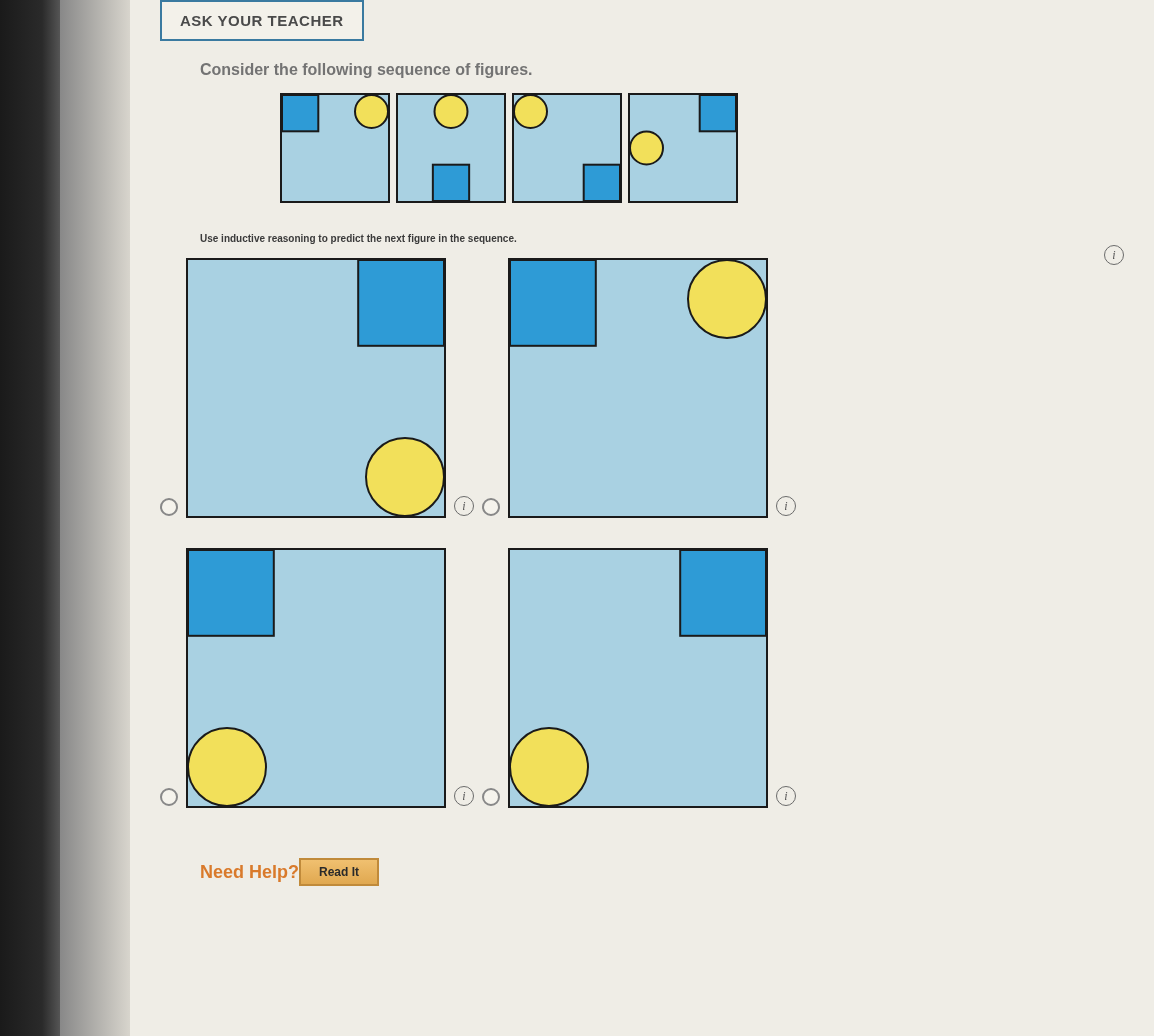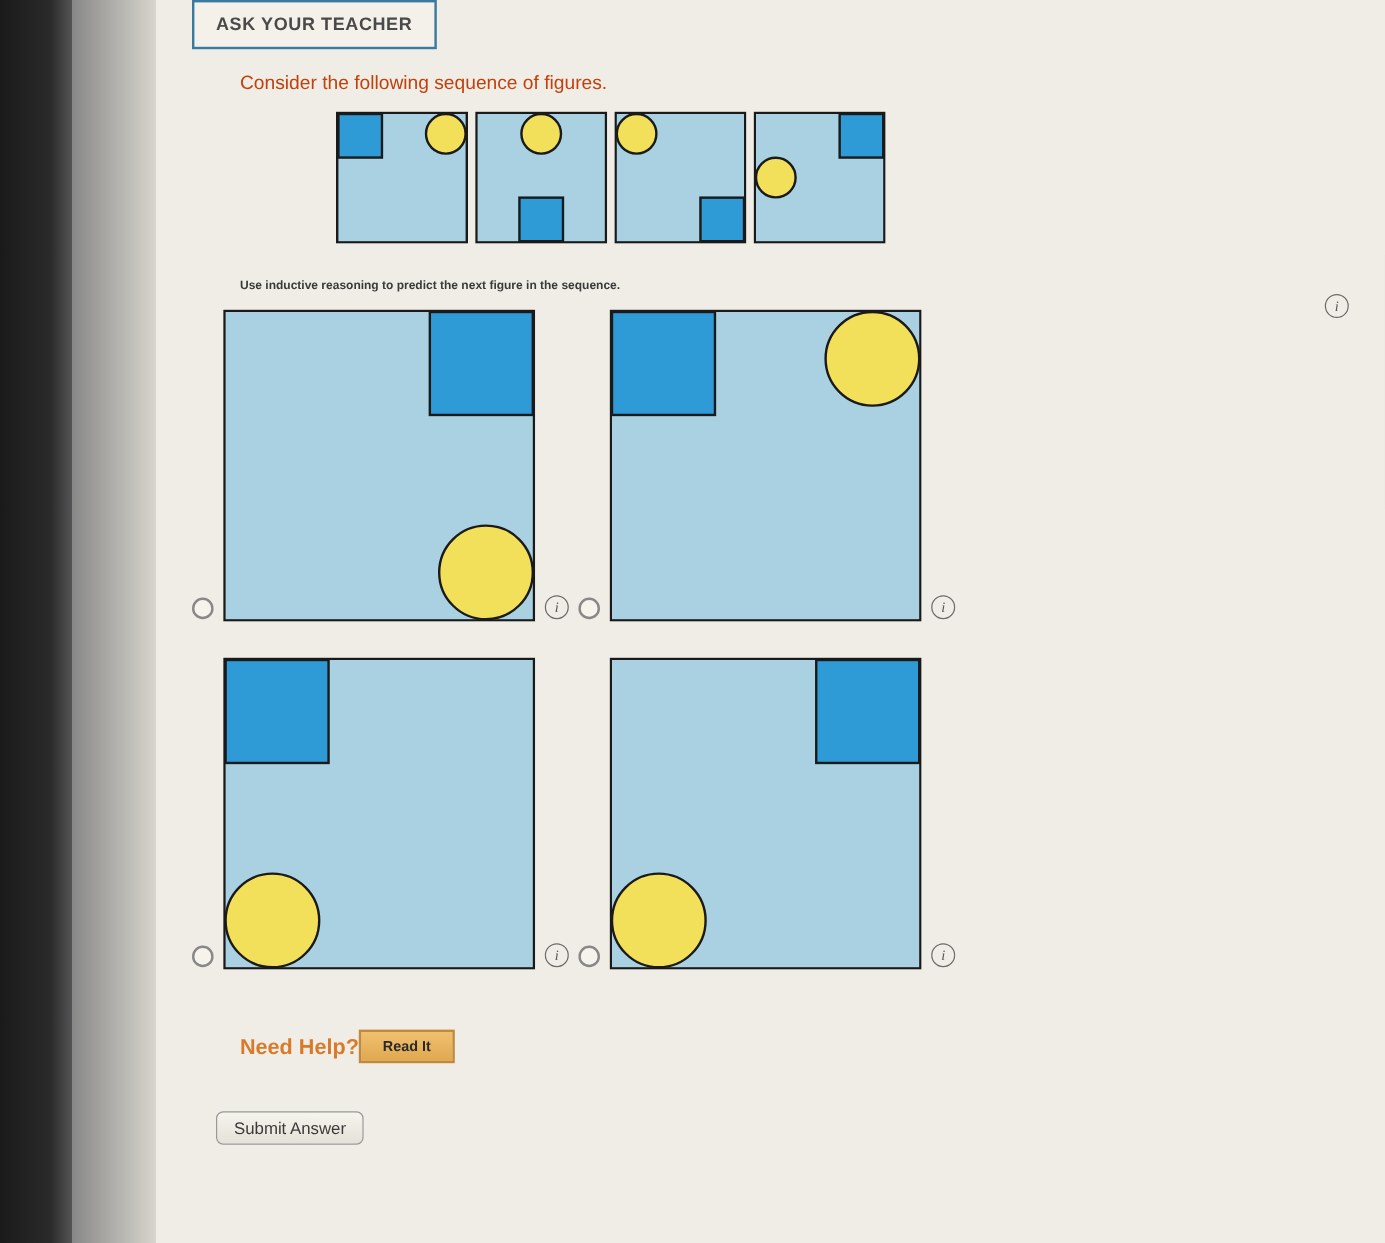--- a/index.html
+++ b/index.html
@@ -44,22 +44,22 @@
     background: #f3f1ea;
     color: #4a4a4a;
     font-size: 15px;
     font-weight: 600;
     letter-spacing: 0.5px;
     padding: 10px 18px;
     cursor: pointer;
   }
   .prompt {
     font-size: 16px;
-    color: #c2410c;
-    font-weight: 400;
+    color: #737373;
+    font-weight: 700;
     margin: 18px 0 14px 40px;
   }
   .seq-row {
     display: flex;
     gap: 6px;
     margin-left: 120px;
     margin-bottom: 20px;
   }
   svg.figure { display:block; }
   .sub-prompt {
@@ -218,18 +218,15 @@
   </svg>
         </div>
         <span class="info-icon" style="align-self: end; margin-bottom: 2px;">i</span>
       </div>
 
     <div class="help-row">
       <span class="need-help">Need Help?</span>
       <button class="read-it">Read It</button>
     </div>
 
-    <div class="submit-row">
-      <button class="submit-btn">Submit Answer</button>
-    </div>
 
   </div>
 </div>
 
 </body></html>

